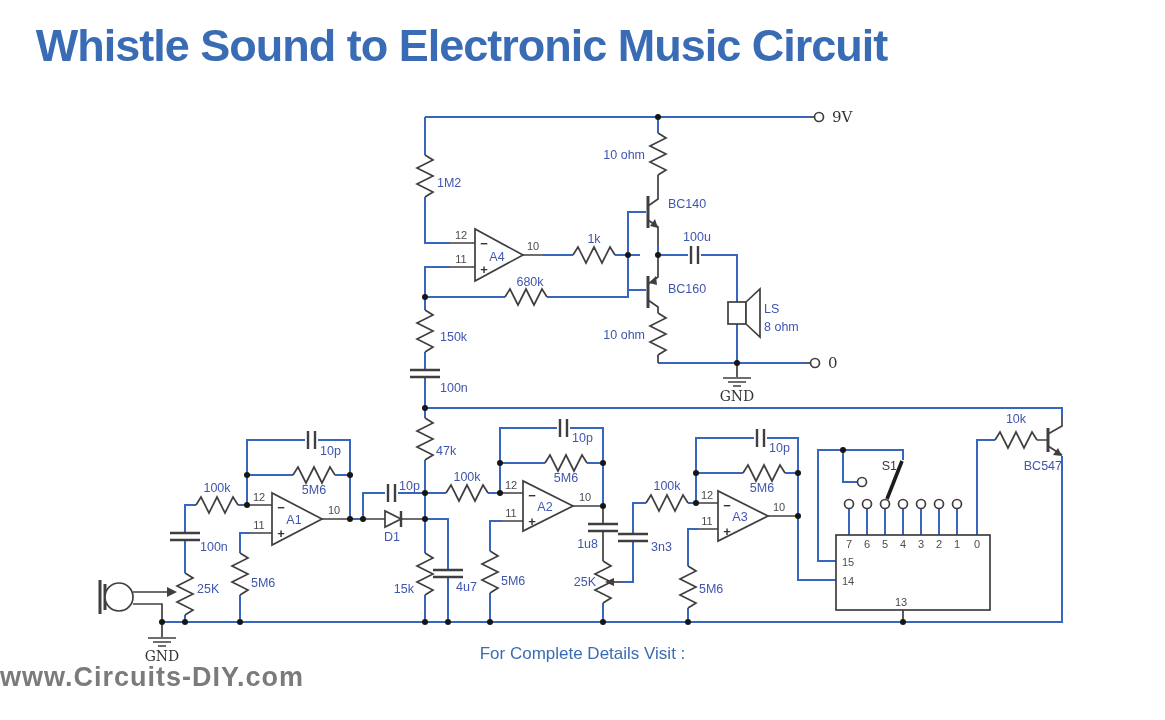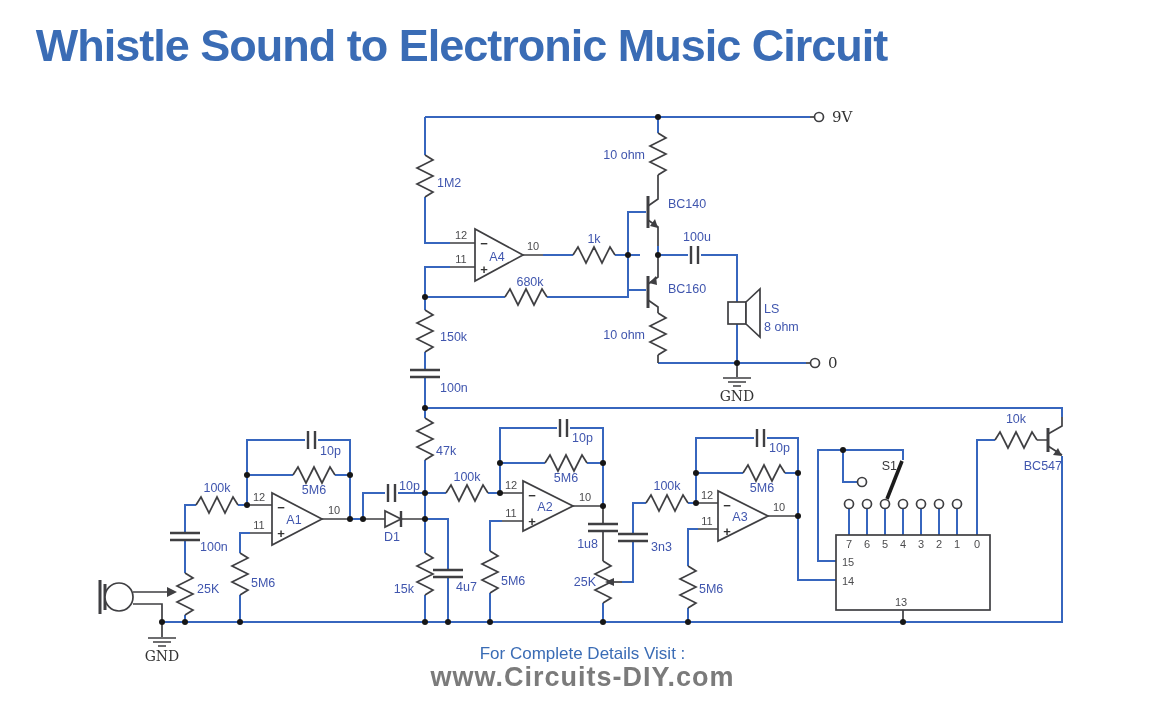--- a/index.html
+++ b/index.html
@@ -5,21 +5,21 @@
   :root{
     --wire:#3766be; --comp:#3f3f42; --lbl:#4056ae; --title:#3a6cb5; --url:#7b7b7b; --ink:#3a3a3a;
   }
   html,body{margin:0;padding:0;}
   body{width:1165px;height:720px;background:#ffffff;font-family:"Liberation Sans",sans-serif;overflow:hidden;}
   .page{position:relative;width:1165px;height:720px;background:#fff;}
   .title{position:absolute;left:0;top:20px;width:923px;text-align:center;
          font-size:45px;font-weight:bold;color:var(--title);letter-spacing:-1px;}
   .footer1{position:absolute;left:0;top:644px;width:1165px;text-align:center;
          font-size:17px;font-weight:normal;color:var(--title);}
-  .footer2{position:absolute;left:0;top:662px;width:1165px;text-align:center;
+  .footer2{position:absolute;left:0;top:662px;width:1165px;text-align:left;
          font-size:27px;font-weight:bold;color:var(--url);letter-spacing:1px;}
   svg{position:absolute;left:0;top:0;}
   .w{stroke:var(--wire);stroke-width:2;fill:none;}
   .c{stroke:var(--comp);stroke-width:1.7;fill:none;}
   .cf{stroke:var(--comp);stroke-width:1.7;fill:#ffffff;}
   .plate{stroke:var(--comp);stroke-width:2.4;fill:none;}
   .bbar{stroke:var(--comp);stroke-width:3;fill:none;}
   .lever{stroke:#1c1c1c;stroke-width:3.6;fill:none;}
   .dot{fill:#161616;}
   .arr{fill:var(--comp);stroke:none;}

